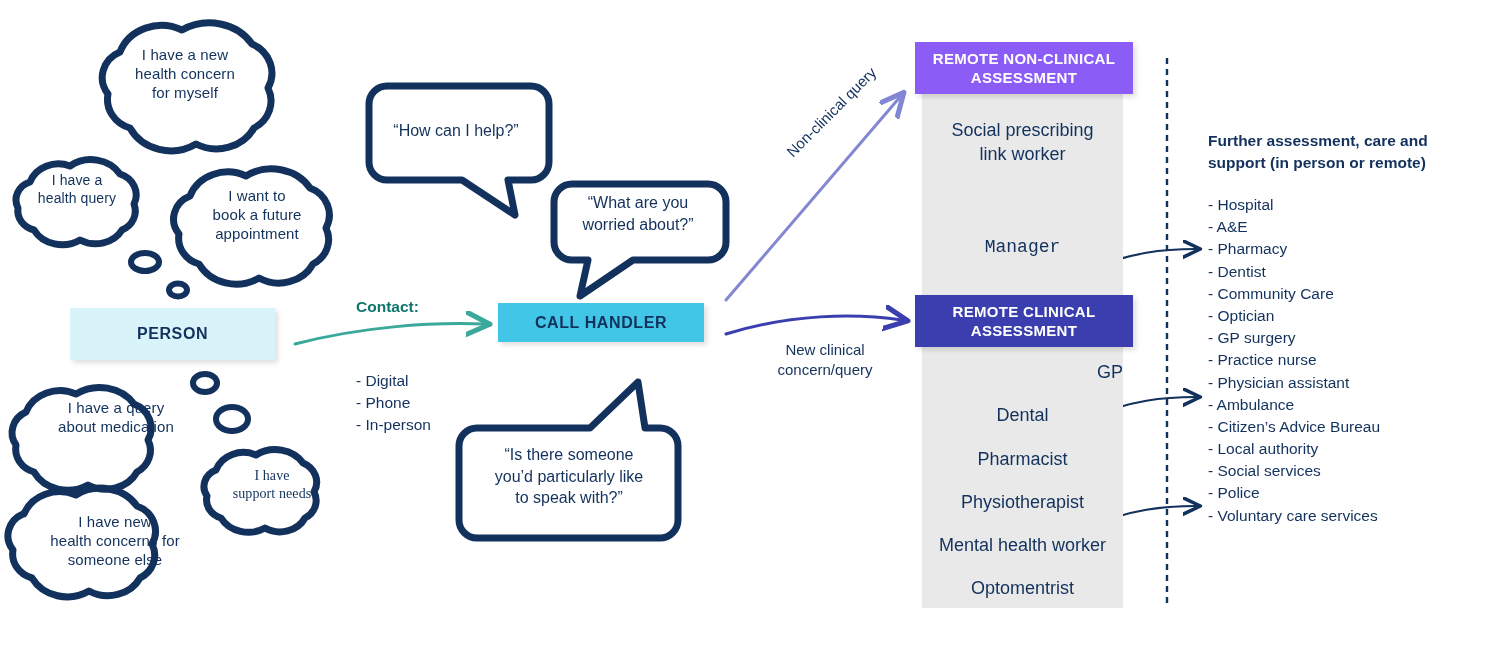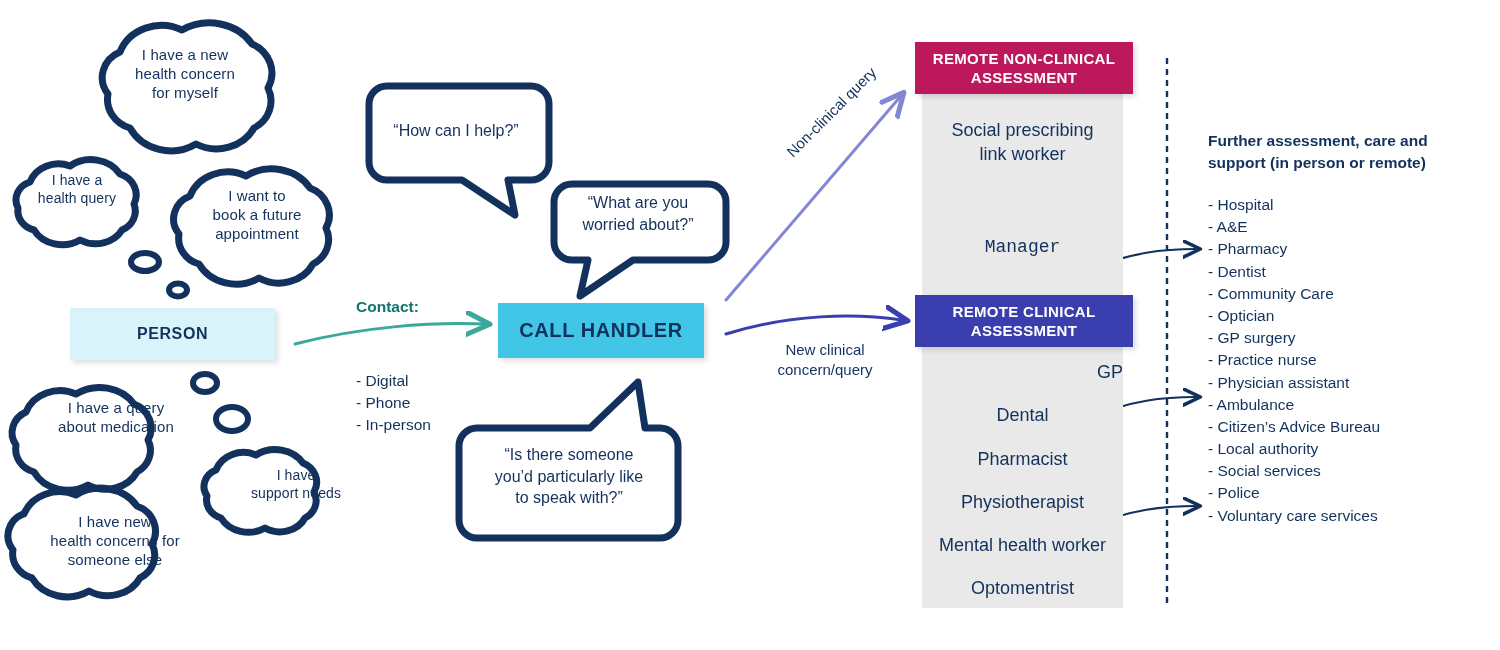--- a/index.html
+++ b/index.html
@@ -12,23 +12,23 @@
   .txt{position:absolute;text-align:center;color:#12315c;line-height:1.28;
        font-size:15px;letter-spacing:.1px;white-space:pre-line;}
   .txt.sm{font-size:14px;}
   .bubtxt{position:absolute;text-align:center;color:#12315c;font-size:16px;line-height:1.35;white-space:pre-line;}
 
   
   .box{position:absolute;display:flex;align-items:center;justify-content:center;
        text-align:center;font-weight:bold;box-shadow:3px 3px 5px rgba(0,0,0,.13);}
   #person-box{left:70px;top:308px;width:205px;height:52px;background:#d8f4fa;color:#12315c;
        font-size:16px;letter-spacing:.6px;}
-  #callhandler-box{left:498px;top:303px;width:206px;height:55px;background:#41c6e8;color:#12315c;
-       font-size:20px;letter-spacing:.6px;}
-  #nonclinical-header{left:915px;top:42px;width:218px;height:52px;background:#be185d;color:#ffffff;
+  #callhandler-box{left:498px;top:303px;width:206px;height:39px;background:#41c6e8;color:#12315c;
+       font-size:16px;letter-spacing:.6px;}
+  #nonclinical-header{left:915px;top:42px;width:218px;height:52px;background:#8b5cf6;color:#ffffff;
        font-size:15px;letter-spacing:.3px;line-height:1.3;}
   #clinical-header{left:915px;top:295px;width:218px;height:52px;background:#3a3eae;color:#ffffff;
        font-size:15px;letter-spacing:.3px;line-height:1.3;}
 
   
   #grey-panel{position:absolute;left:922px;top:60px;width:201px;height:548px;background:#e9e9e9;}
 
   
   .role{position:absolute;width:201px;left:922px;text-align:center;font-size:18px;color:#12315c;line-height:1.35;}
 
@@ -233,21 +233,21 @@
   <div class="txt sm" style="left:16px;top:172px;width:122px;">I have a
 health query</div>
 
   <div class="txt" style="left:186px;top:186px;width:142px;">I want to
 book a future
 appointment</div>
 
   <div class="txt" style="left:34px;top:398px;width:164px;">I have a query
 about medication</div>
 
-  <div class="txt sm" style="left:228px;top:467px;width:136px;">I have
+  <div class="txt sm" style="left:204px;top:467px;width:136px;font-family:Liberation Serif, serif;">I have
 support needs</div>
 
   <div class="txt" style="left:24px;top:512px;width:182px;">I have new
 health concerns for
 someone else</div>
 
   <div class="bubtxt" style="left:376px;top:120px;width:160px;">“How can I help?”</div>
 
   <div class="bubtxt" style="left:562px;top:192px;width:152px;">“What are you
 worried about?”</div>

